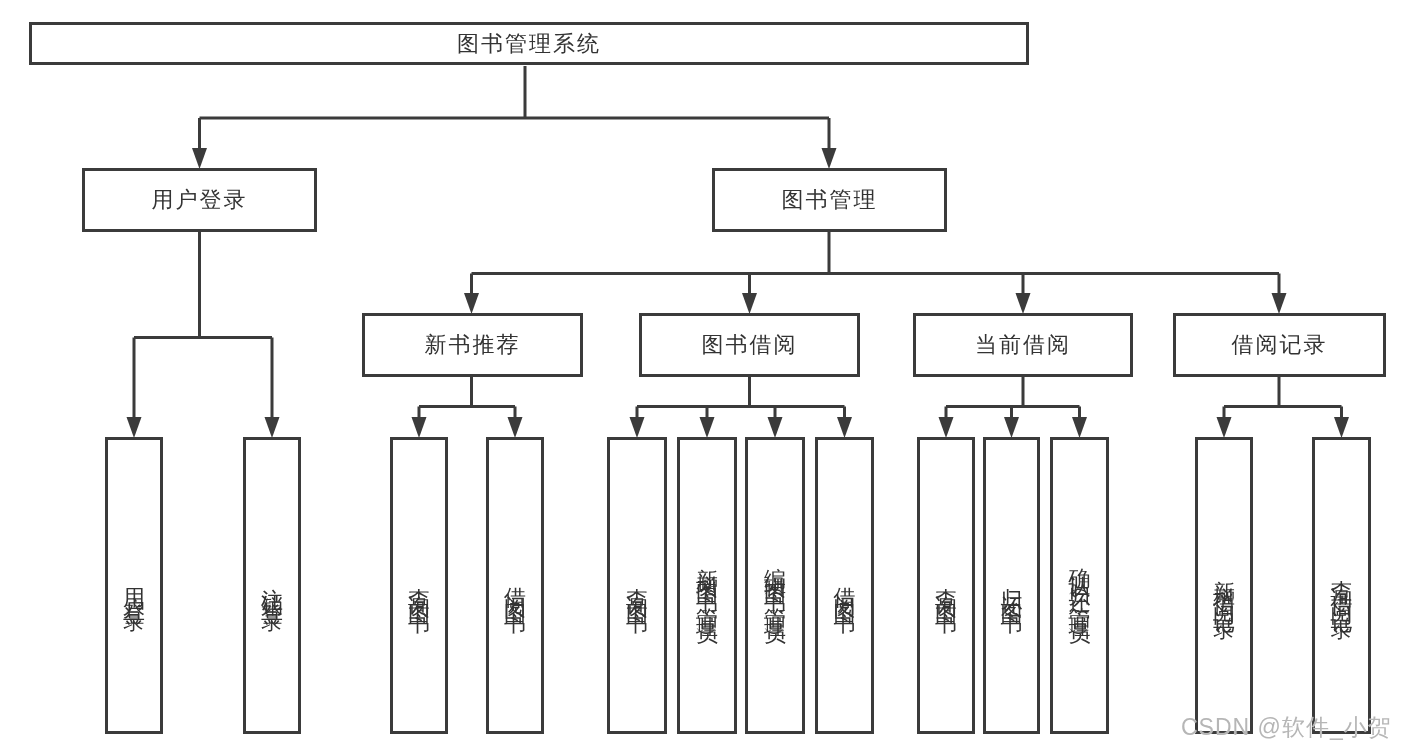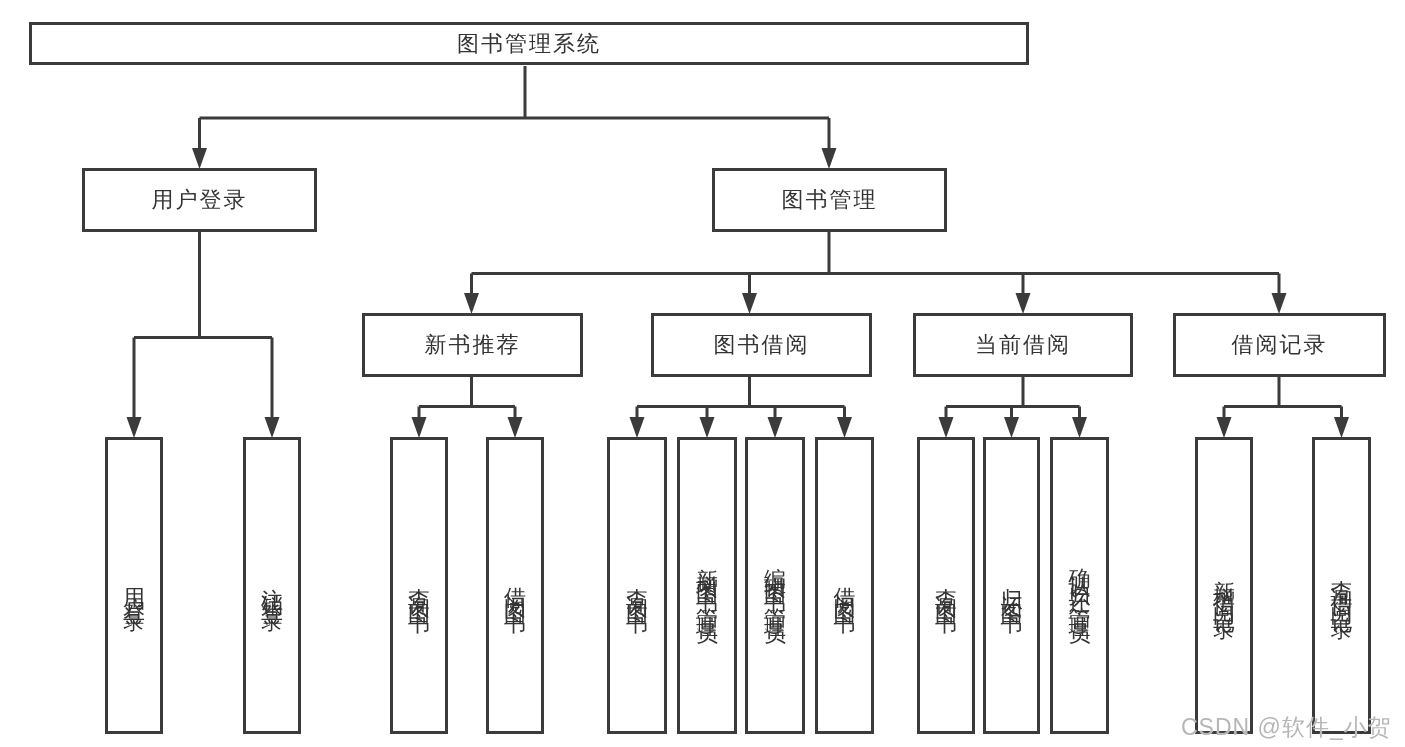--- a/index.html
+++ b/index.html
@@ -80,21 +80,21 @@
   <div class="hbox" style="left:82px; top:168px; width:235px; height:64px;">
     <span>用户登录</span>
   </div>
   <div class="hbox" style="left:712px; top:168px; width:235px; height:64px;">
     <span>图书管理</span>
   </div>
 
   <div class="hbox" style="left:362px; top:313px; width:221px; height:64px;">
     <span>新书推荐</span>
   </div>
-  <div class="hbox" style="left:639px; top:313px; width:221px; height:64px;margin-left:12px;">
+  <div class="hbox" style="left:639px; top:313px; width:221px; height:64px;">
     <span>图书借阅</span>
   </div>
   <div class="hbox" style="left:913px; top:313px; width:220px; height:64px;text-align:right;">
     <span>当前借阅</span>
   </div>
   <div class="hbox" style="left:1173px; top:313px; width:213px; height:64px;">
     <span>借阅记录</span>
   </div>
 
   <div class="vbox" style="left:105px; width:58px;">

